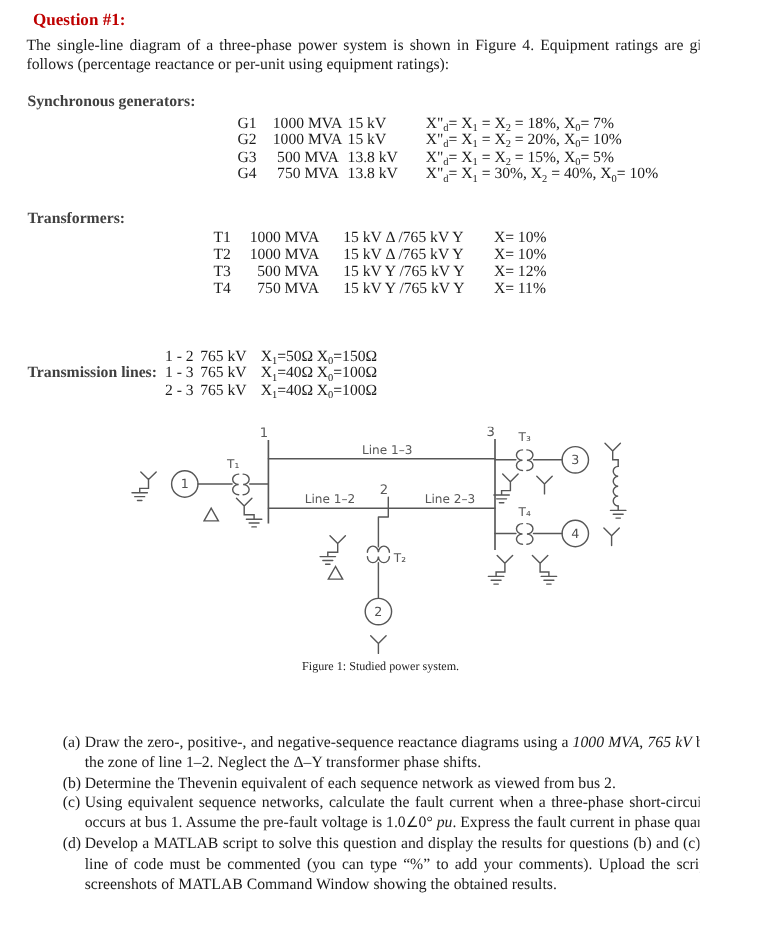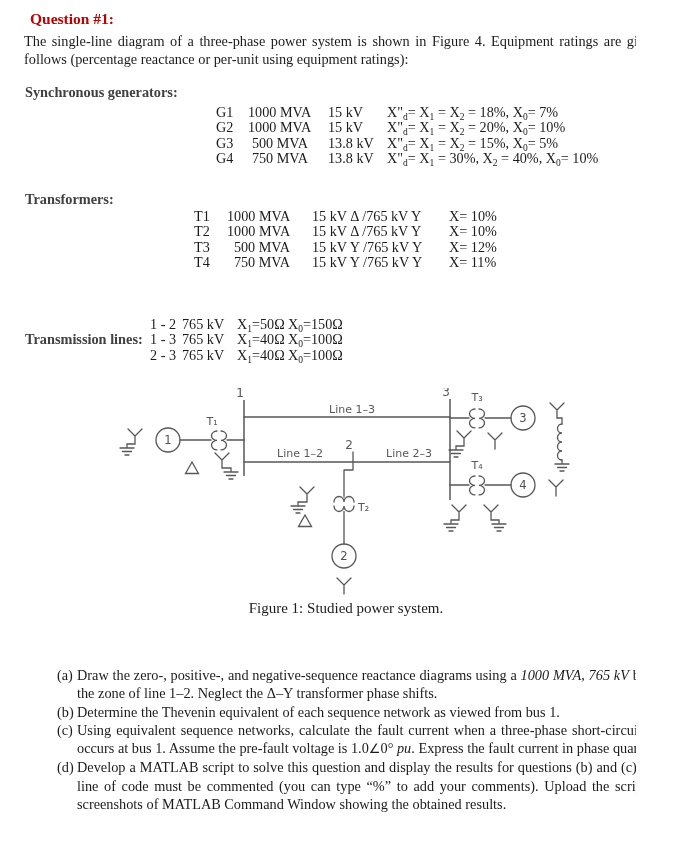--- a/index.html
+++ b/index.html
@@ -22,35 +22,35 @@
   .sect.generators   { top:84px; }
   .sect.transformers { top:191px; }
   .sect.lines        { top:311px;margin-top:20px; }
   .tbl {
     position:absolute; display:grid; font-size:14.2px; line-height:15.4px;
     white-space:nowrap; color:#1b1b1b;
   }
   .tbl span { display:block; }
   .gen { left:196px; top:105px; grid-template-columns:32px 60px 79px auto;margin-left:20px; }
   .gen .c2 { text-align:right; }
-  .gen .c3 { padding-left:20px; }
+  .gen .c3 { padding-left:8px; }
   .trf { left:194px; top:209px; grid-template-columns:33px 63px 159px auto; }
   .trf .c2 { text-align:right; }
   .trf .c3 { padding-left:22px; }
   .lin { left:150px; top:317px; grid-template-columns:32px 55px 51px auto; }
   sub { font-size:9.5px; vertical-align:-3px; line-height:0; }
   .figwrap { position:absolute; left:0; top:388px; width:700px; height:215px; }
   .figlabel { font-family:"DejaVu Sans", sans-serif; font-size:11px; fill:#585858; }
   .buslabel { font-family:"DejaVu Sans", sans-serif; font-size:12px; fill:#585858; }
   .gennum   { font-family:"DejaVu Sans", sans-serif; font-size:11.5px; fill:#4f4f4f; }
   .stroke   { stroke:#575757; stroke-width:1.3; fill:none; stroke-linecap:round; }
   .busline  { stroke:#575757; stroke-width:1.5; fill:none; }
   .caption {
     position:absolute; left:0; top:600px; width:692px; margin:0;
-    text-align:center; font-size:15px; color:#1b1b1b;
+    text-align:center; font-size:11px; color:#1b1b1b;
   }
   .closing {
     position:absolute; left:24px; top:629px; width:650px; margin:0;
     font-size:14.3px; line-height:18.3px; text-align:justify;
   }
   .items { position:absolute; left:57px; top:666px; width:616px; }
   .item  { display:grid; grid-template-columns:20px auto; font-size:14.3px; line-height:18.3px; }
   .item .txt { text-align:justify; }
   .sym { font-family:"DejaVu Sans", sans-serif; font-size:13px; }
   i { font-style:italic; }
@@ -240,21 +240,21 @@
   <p class="caption">Figure 1: Studied power system.</p>
 
 
   <div class="items">
     <div class="item">
       <span class="mk">(a)</span>
       <span class="txt">Draw the zero-, positive-, and negative-sequence reactance diagrams using a <i>1000 MVA</i>, <i>765 kV</i> base in the zone of line 1–2. Neglect the Δ–Y transformer phase shifts.</span>
     </div>
     <div class="item">
       <span class="mk">(b)</span>
-      <span class="txt">Determine the Thevenin equivalent of each sequence network as viewed from bus 1.</span>
+      <span class="txt">Determine the Thevenin equivalent of each sequence network as viewed from bus 2.</span>
     </div>
     <div class="item">
       <span class="mk">(c)</span>
       <span class="txt">Using equivalent sequence networks, calculate the fault current when a three-phase short-circuit fault occurs at bus 1. Assume the pre-fault voltage is 1.0<span class="sym">∠</span>0° <i>pu</i>. Express the fault current in phase quantities.</span>
     </div>
     <div class="item">
       <span class="mk">(d)</span>
       <span class="txt">Develop a MATLAB script to solve this question and display the results for questions (b) and (c). Each line of code must be commented (you can type “%” to add your comments). Upload the script and screenshots of MATLAB Command Window showing the obtained results.</span>
     </div>
   </div>

